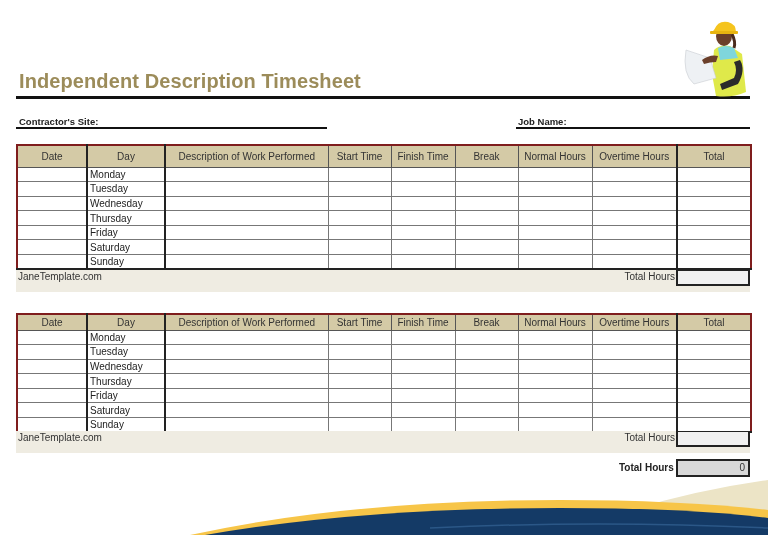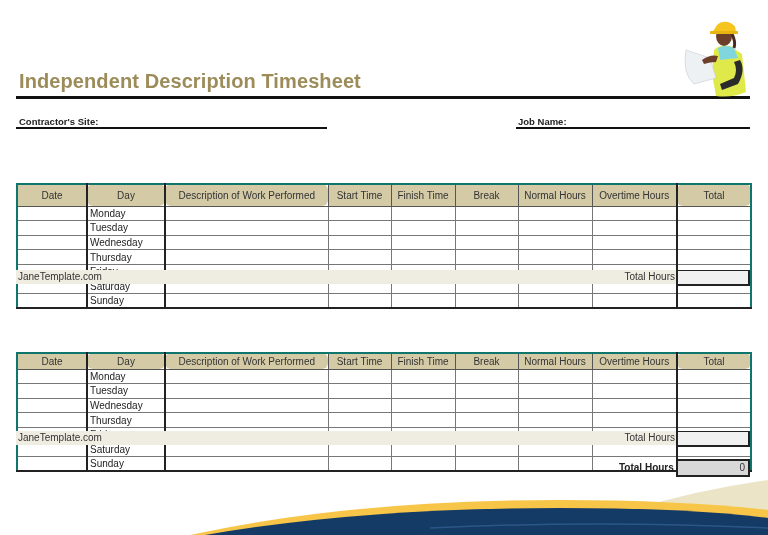--- a/index.html
+++ b/index.html
@@ -10,25 +10,25 @@
   .title-rule { position: absolute; left: 16px; top: 96px; width: 734px; height: 3px; background: #111; }
 
   .worker { position: absolute; left: 672px; top: 14px; width: 80px; height: 84px; }
 
   .field-label { position: absolute; font-size: 9.5px; font-weight: bold; color: #222; }
   .field-line { position: absolute; height: 2px; background: #111; }
 
   table.ts { position: absolute; left: 16px; width: 734px; border-collapse: collapse; table-layout: fixed; font-size: 10px; }
   table.ts th { background: #d4caa6; font-weight: normal; color: #333; height: 22px; border: 1px solid #555; text-align: center; font-size: 10px; white-space: nowrap; }
   table.ts td { height: 14.6px; border: 1px solid #777; padding: 0 2px; font-size: 10px; color: #222; }
-  table.ts { border: 2px solid #0f766e; margin-top: 39px; }
+  table.ts { border: 2px solid #7f1d1d; }
   table.ts tr.last td { border-bottom: 2px solid #222; }
-  table.ts th.thick-l, table.ts td.thick-l { border-left: 2px solid #222; border-radius: 6px; }
-
-  .footer-band { position: absolute; left: 16px; width: 734px; height: 14px; background: #efece2; }
+  table.ts th.thick-l, table.ts td.thick-l { border-left: 2px solid #222; }
+
+  .footer-band { position: absolute; left: 16px; width: 734px; height: 22px; background: #efece2; }
   .footer-site { position: absolute; left: 2px; top: 1px; font-size: 10px; color: #333; }
   .footer-total-label { position: absolute; right: 75px; top: 1px; font-size: 10px; color: #333; }
   .footer-total-box { position: absolute; right: 0; top: 0; width: 74px; height: 16px; background: #f1f1f1; border: 2px solid #222; border-top: 1px solid #222; }
 
   .grand-label { position: absolute; left: 619px; top: 462px; font-size: 10px; font-weight: bold; color: #222; }
   .grand-box { position: absolute; left: 676px; top: 459px; width: 74px; height: 18px; background: #d8d8d8; border: 2px solid #222; font-size: 10px; text-align: right; padding-right: 3px; line-height: 14px; color: #333; }
 
   .wave { position: absolute; left: 0; top: 470px; width: 768px; height: 65px; }
 </style>
 </head>

